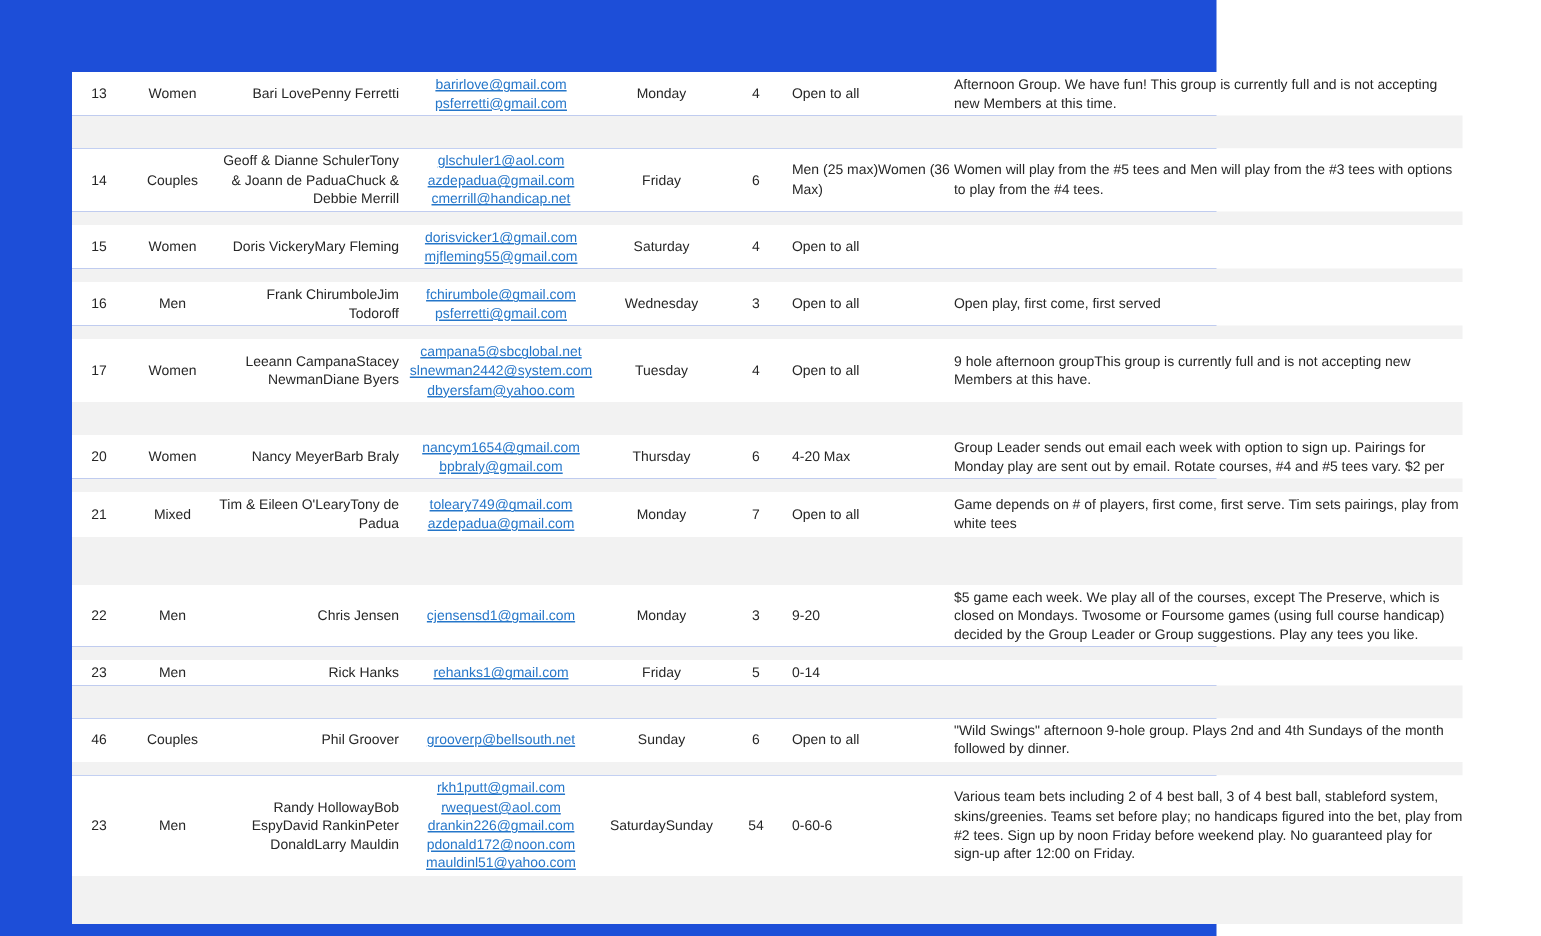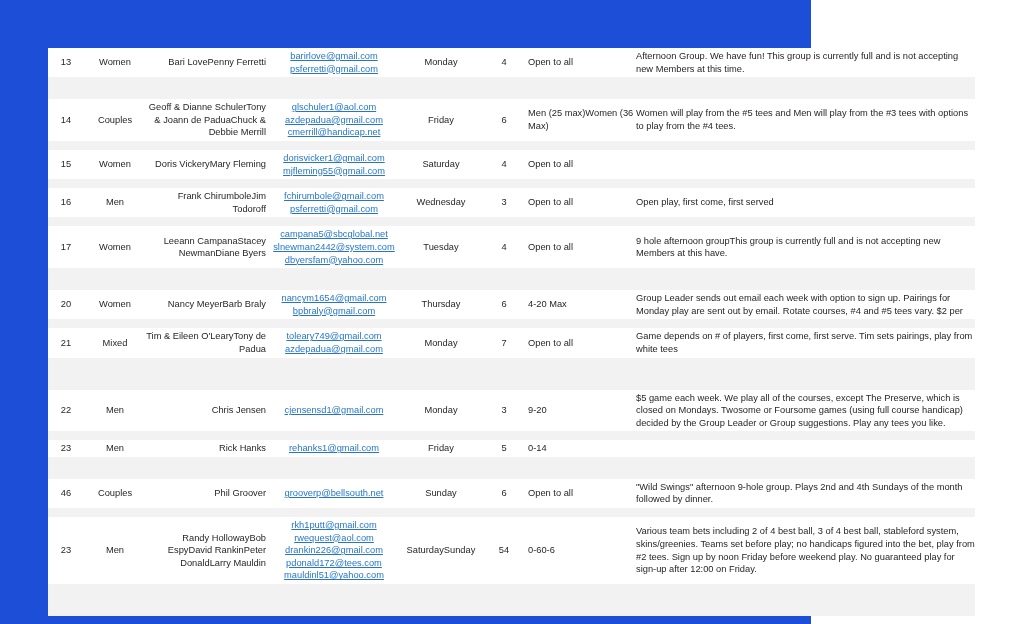--- a/index.html
+++ b/index.html
@@ -260,21 +260,21 @@
           <td colspan="8"></td>
         </tr>
         <tr class="data-row">
           <td class="cell-id">23</td>
           <td class="cell-type">Men</td>
           <td class="cell-leaders"><span class="line">Randy Holloway</span><span class="line">Bob Espy</span><span class="line">David Rankin</span><span class="line">Peter Donald</span><span class="line">Larry Mauldin</span></td>
           <td class="cell-email">
             <a class="email" href="mailto:rkh1putt@gmail.com">rkh1putt@gmail.com</a>
             <a class="email" href="mailto:rwequest@aol.com">rwequest@aol.com</a>
             <a class="email" href="mailto:drankin226@gmail.com">drankin226@gmail.com</a>
-            <a class="email" href="mailto:pdonald172@gmail.com">pdonald172@tees.com</a>
+            <a class="email" href="mailto:pdonald172@gmail.com">pdonald172@noon.com</a>
             <a class="email" href="mailto:mauldinl51@yahoo.com">mauldinl51@yahoo.com</a>
           </td>
           <td class="cell-day"><span class="line">Saturday</span><span class="line">Sunday</span></td>
           <td class="cell-players"><span class="line">5</span><span class="line">4</span></td>
           <td class="cell-limit"><span class="line">0-6</span><span class="line">0-6</span></td>
           <td class="cell-desc"><span class="line">Various team bets including 2 of 4 best ball, 3 of 4 best ball, stableford system, skins/greenies. Teams set before play; no handicaps figured into the bet, play from #2 tees. Sign up by noon Friday before weekend play. No guaranteed play for sign-up after 12:00 on Friday.</span></td>
         </tr>
         <tr class="spacer-row xtall">
           <td colspan="8"></td>
         </tr>

